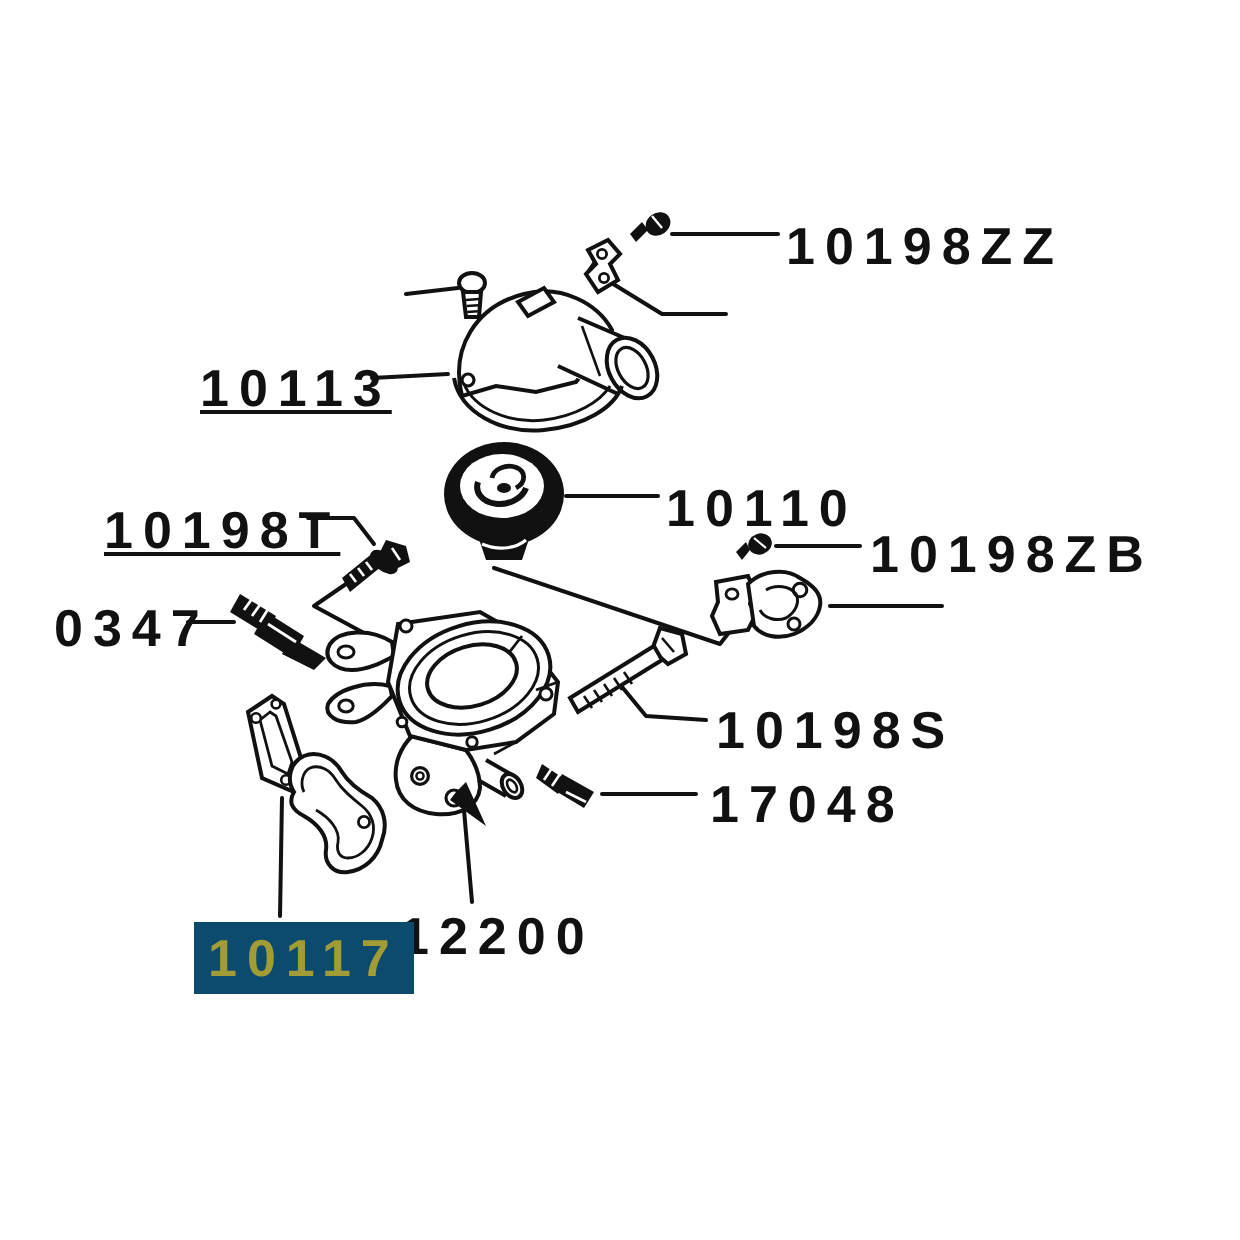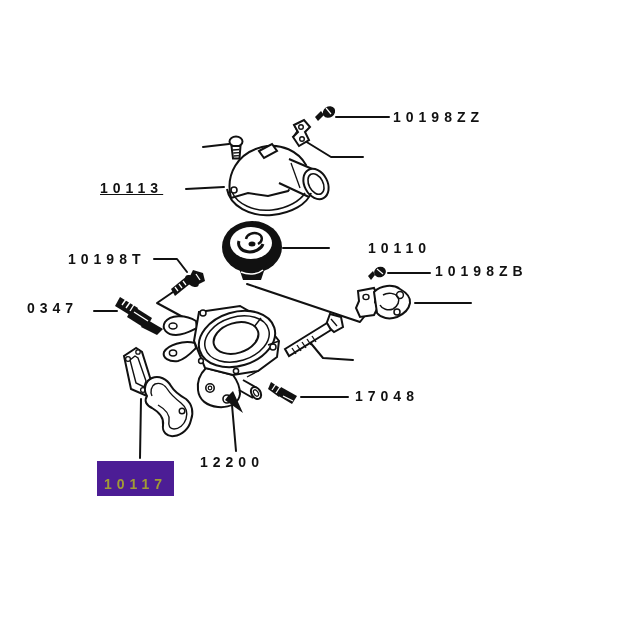--- a/index.html
+++ b/index.html
@@ -8,31 +8,31 @@
     width:620px;height:620px;
     background:#ffffff;
     overflow:hidden;
     font-family:"Liberation Sans",sans-serif;
   }
   .stage svg{position:absolute;left:0;top:0;}
   .lbl{
     position:absolute;
     font-family:"Liberation Sans",sans-serif;
     font-weight:700;
-    font-size:14px;
+    font-size:26px;
     letter-spacing:5px;
     line-height:1;
     color:#111111;
     white-space:nowrap;
     cursor:default;
   }
   .lbl--highlight{
-    background:#4c1d95;
+    background:#0c4a6e;
     color:#a19c35;
-    padding:16px 7px 5px 7px;
+    padding:5px 7px 5px 7px;
   }
 </style>
 </head>
 <body>
 
 <div class="stage">
 
   <svg width="620" height="620" viewBox="0 0 620 620">
 
     <g stroke="#111111" stroke-width="2" fill="none" stroke-linecap="round" stroke-linejoin="round">
@@ -192,21 +192,22 @@
       <circle cx="138" cy="352" r="2.2" stroke-width="1.3"></circle>
       <circle cx="143" cy="390" r="2.4" stroke-width="1.3"></circle>
       <path d="M147,396 C143,390 145,381 152,378 C159,375 167,379 171,386 C174,391 179,395 186,399 C192,404 194,412 191,420 C189,429 182,435 174,436 C167,437 162,432 163,425 C164,418 159,412 152,408 C146,405 144,401 147,396 Z" stroke-width="2"></path>
       <path d="M152,396 C150,392 151,386 155,384 C160,382 165,385 168,390 C171,395 176,399 181,403 C186,407 188,413 186,419 C184,425 179,429 174,429 C170,429 168,426 169,421 C170,415 165,409 158,405" stroke-width="1.4" fill="none"></path>
       <circle cx="182" cy="411" r="2.8" stroke-width="1.4"></circle>
     </g>
   </svg>
 
   <div class="lbl" style="left:100px;top:181px;text-decoration:underline;">10113</div>
   <div class="lbl" style="left:393px;top:110px;">10198ZZ</div>
-  <div class="lbl" style="left:333px;top:241px;margin-left:35px;">10110</div>
-  <div class="lbl" style="left:68px;top:252px;">10198T</div>
+  <div class="lbl" style="left:333px;top:241px;">10110</div>
+  <div class="lbl" style="left:52px;top:252px;text-decoration:underline;">10198T</div>
   <div class="lbl" style="left:435px;top:264px;">10198ZB</div>
   <div class="lbl" style="left:27px;top:301px;">0347</div>
+  <div class="lbl" style="left:358px;top:352px;">10198S</div>
   <div class="lbl" style="left:355px;top:389px;">17048</div>
   <div class="lbl" style="left:200px;top:455px;">12200</div>
   <div class="lbl lbl--highlight" style="left:97px;top:461px;">10117</div>
 
 </div>
 
 </body></html>

